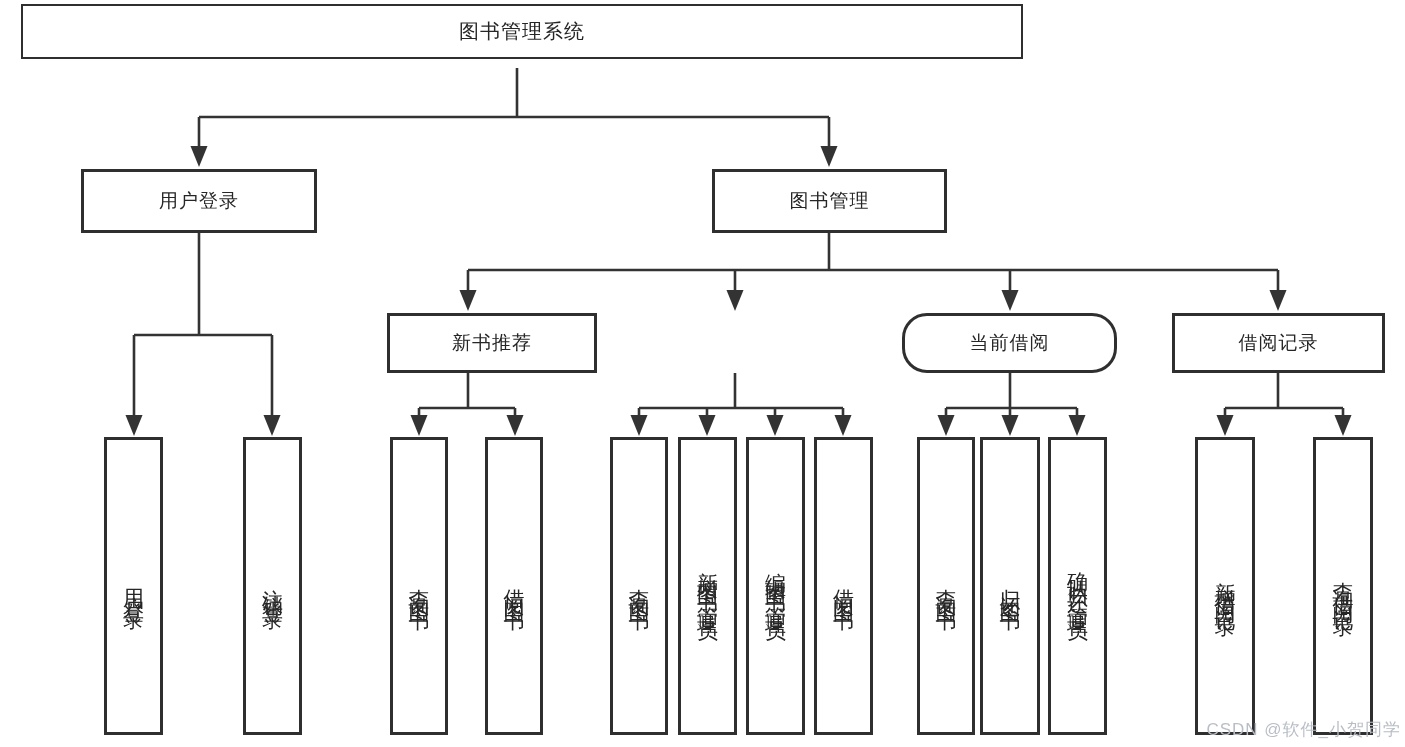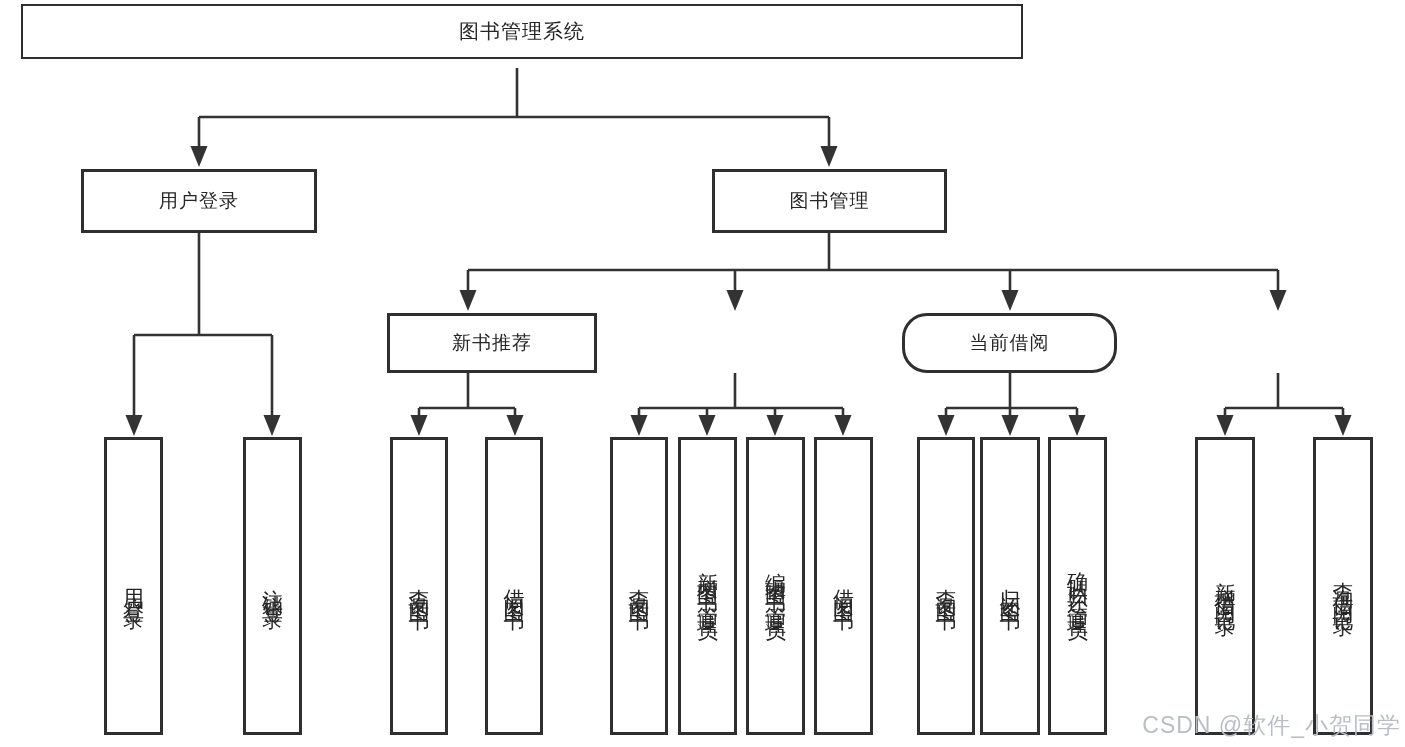--- a/index.html
+++ b/index.html
@@ -50,21 +50,21 @@
     font-size: 21px;
     letter-spacing: 7px;
     line-height: 1.05;
     color: #262626;
     white-space: nowrap;
   }
   .watermark {
     position: absolute;
     right: 4px;
     bottom: 6px;
-    font-size: 23px;
+    font-size: 17px;
     color: #b9bec6;
     letter-spacing: 1px;
     pointer-events: none;
   }
 </style>
 </head>
 <body>
 
 <div class="stage">
 
@@ -118,20 +118,23 @@
   <div class="node branch" style="left:712px; top:169px; width:235px; height:64px;align-items:center;">
     <span>图书管理</span>
   </div>
 
   <div class="node branch" style="left:363px; top:313px; width:210px; height:60px;margin-left:24px;">
     <span>新书推荐</span>
   </div>
   <div class="node branch" style="left:902px; top:313px; width:215px; height:60px;border-radius:25px;">
     <span>当前借阅</span>
   </div>
+  <div class="node branch" style="left:1172px; top:313px; width:213px; height:60px;">
+    <span>借阅记录</span>
+  </div>
 
   <div class="node leaf" style="left:104px; width:59px;">
     <span class="vtext">用户登录</span>
   </div>
   <div class="node leaf" style="left:243px; width:59px;">
     <span class="vtext">注销登录</span>
   </div>
 
   <div class="node leaf" style="left:390px; width:58px;">
     <span class="vtext">查询图书</span>

